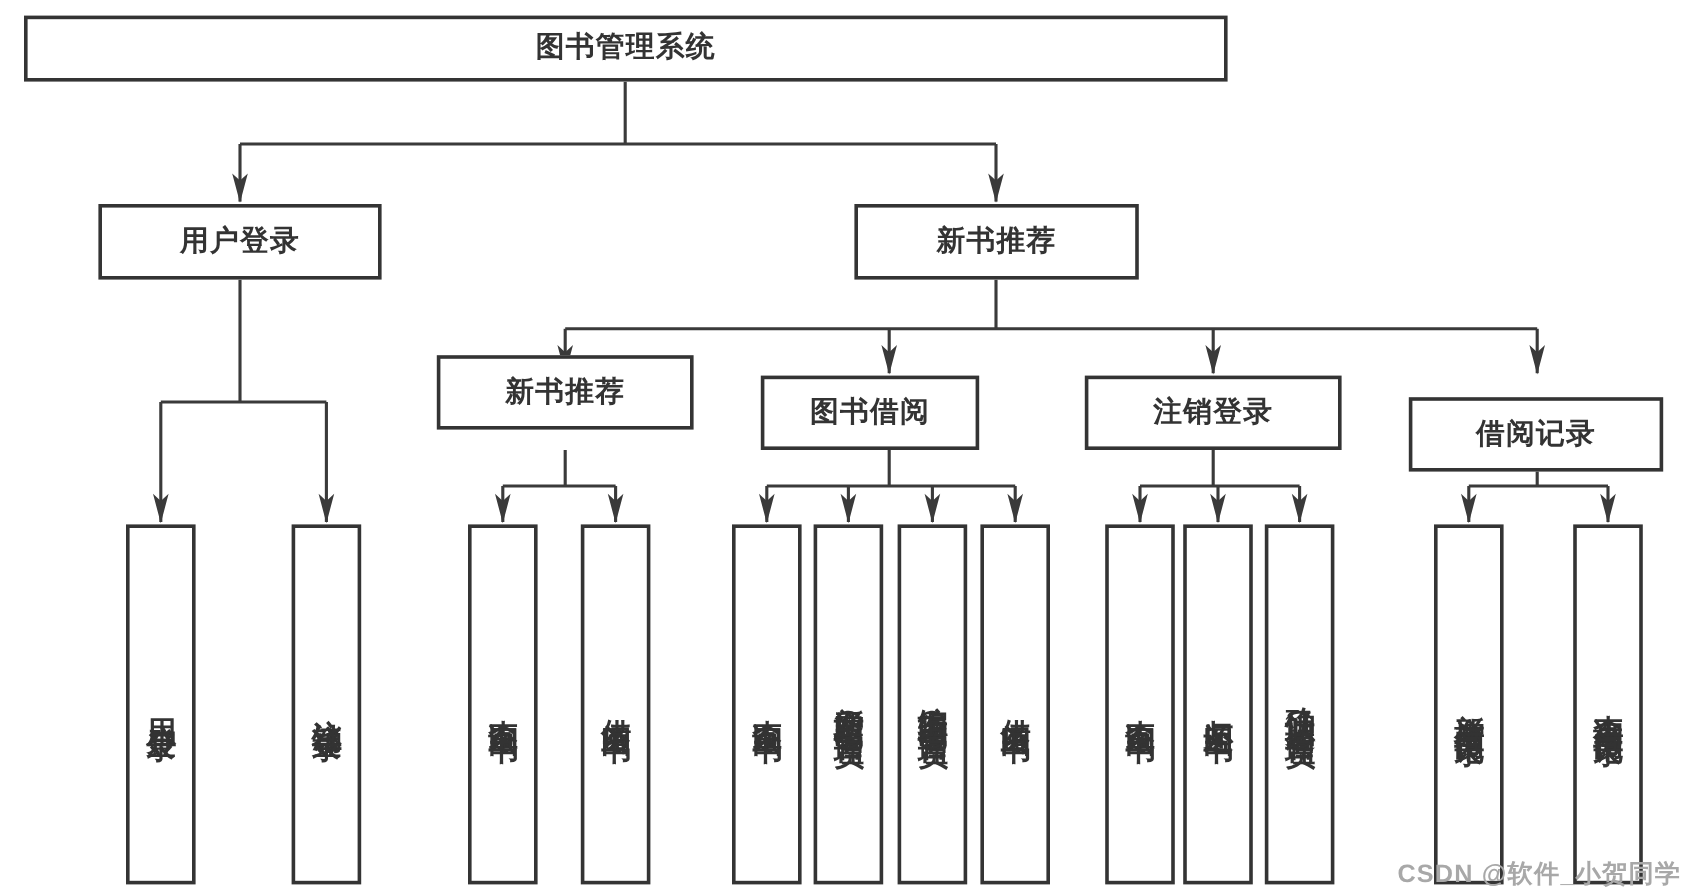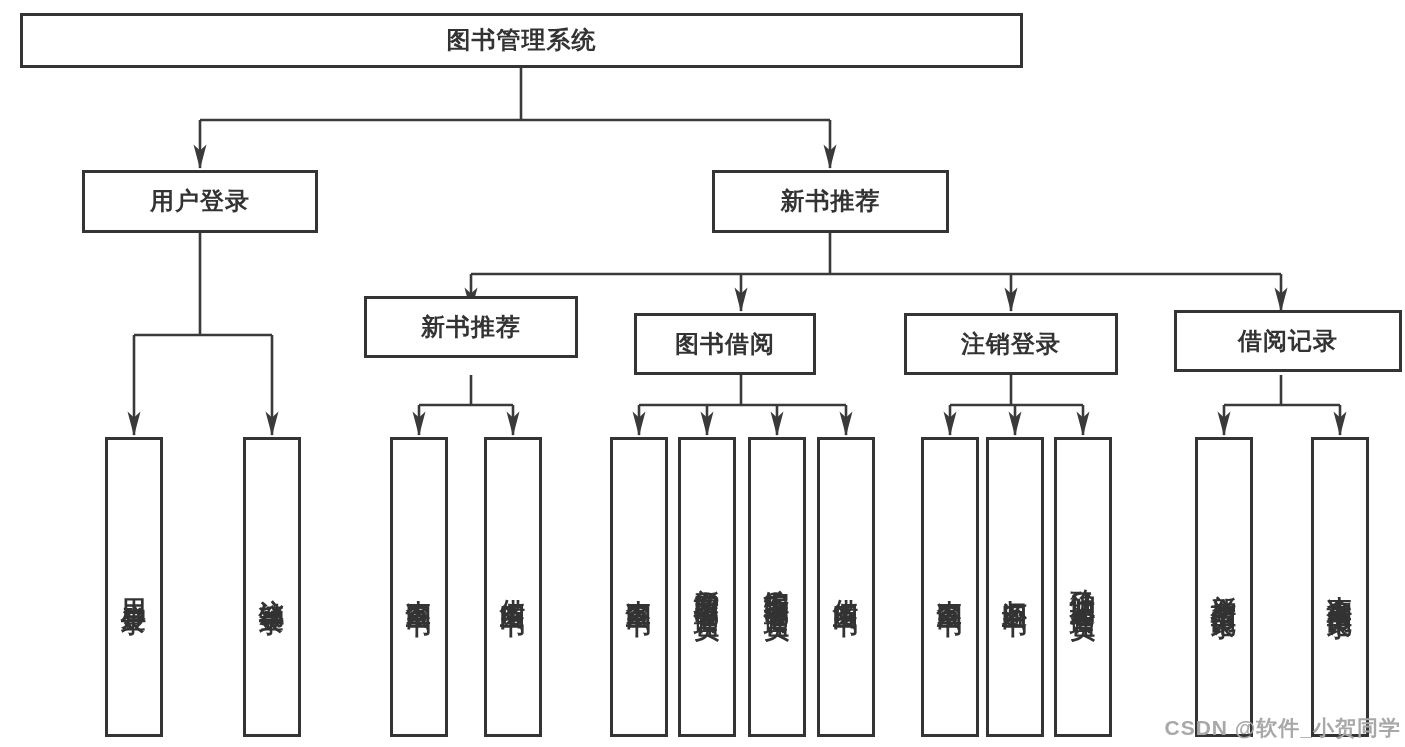--- a/index.html
+++ b/index.html
@@ -114,21 +114,21 @@
 
   <div class="node" style="left:364px;top:296px;width:214px;height:62px">
     <span>新书推荐</span>
   </div>
   <div class="node" style="left:634px;top:313px;width:182px;height:62px">
     <span>图书借阅</span>
   </div>
   <div class="node" style="left:904px;top:313px;width:214px;height:62px">
     <span>注销登录</span>
   </div>
-  <div class="node" style="left:1174px;top:310px;width:228px;height:62px">
+  <div class="node" style="left:1174px;top:331px;width:212px;height:62px">
     <span>借阅记录</span>
   </div>
 
   <div class="node leaf" style="left:105px;top:437px;width:58px;height:300px">
     <span class="vtext">用户登录</span>
   </div>
   <div class="node leaf" style="left:243px;top:437px;width:58px;height:300px">
     <span class="vtext">注销登录</span>
   </div>
 

